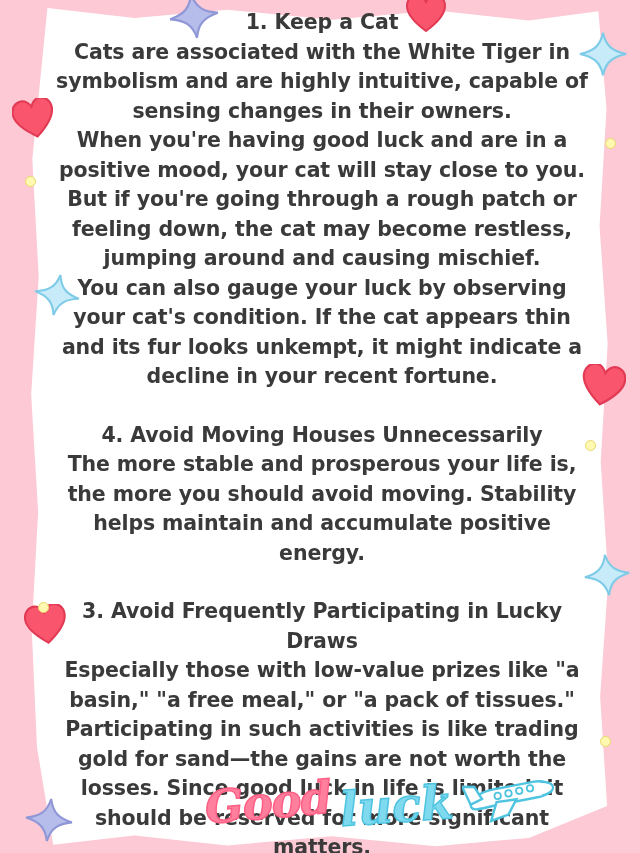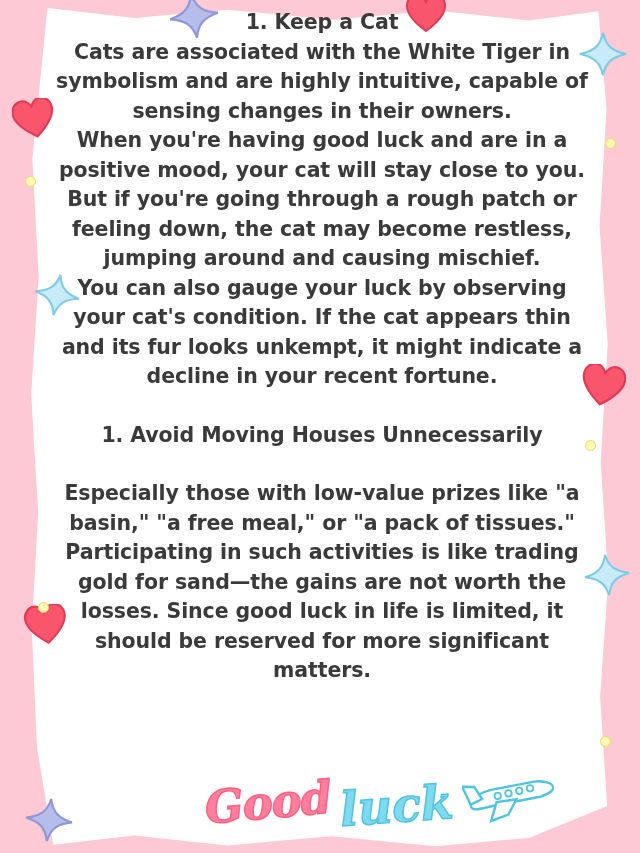--- a/index.html
+++ b/index.html
@@ -137,23 +137,25 @@
 
 <div id="content">
   <div class="section">
     <p>1. Keep a Cat</p>
     <p style="white-space: pre-line;">Cats are associated with the White Tiger in symbolism and are highly intuitive, capable of sensing changes in their owners.
 When you're having good luck and are in a positive mood, your cat will stay close to you.
 But if you're going through a rough patch or feeling down, the cat may become restless, jumping around and causing mischief.
 You can also gauge your luck by observing your cat's condition. If the cat appears thin and its fur looks unkempt, it might indicate a decline in your recent fortune.</p>
   </div>
   <div class="section">
-    <p>1. Avoid Moving Houses  Unnecessarily</p>
+    <p>4. Avoid Moving Houses  Unnecessarily</p>
+    <p style="white-space: pre-line;">The more stable and prosperous your life is, the more you should avoid moving. Stability helps maintain and accumulate positive energy.</p>
   </div>
   <div class="section">
+    <p>3. Avoid Frequently Participating in Lucky Draws</p>
     <p style="white-space: pre-line;">Especially those with low-value prizes like "a basin," "a free meal," or "a pack of tissues." Participating in such activities is like trading gold for sand—the gains are not worth the losses. Since good luck in life is limited, it should be reserved for more significant matters.</p>
   </div>
 </div>
 
 <div id="signature">
   <span id="good">Good</span>
   <span id="luck">luck</span>
 </div>
 
 

